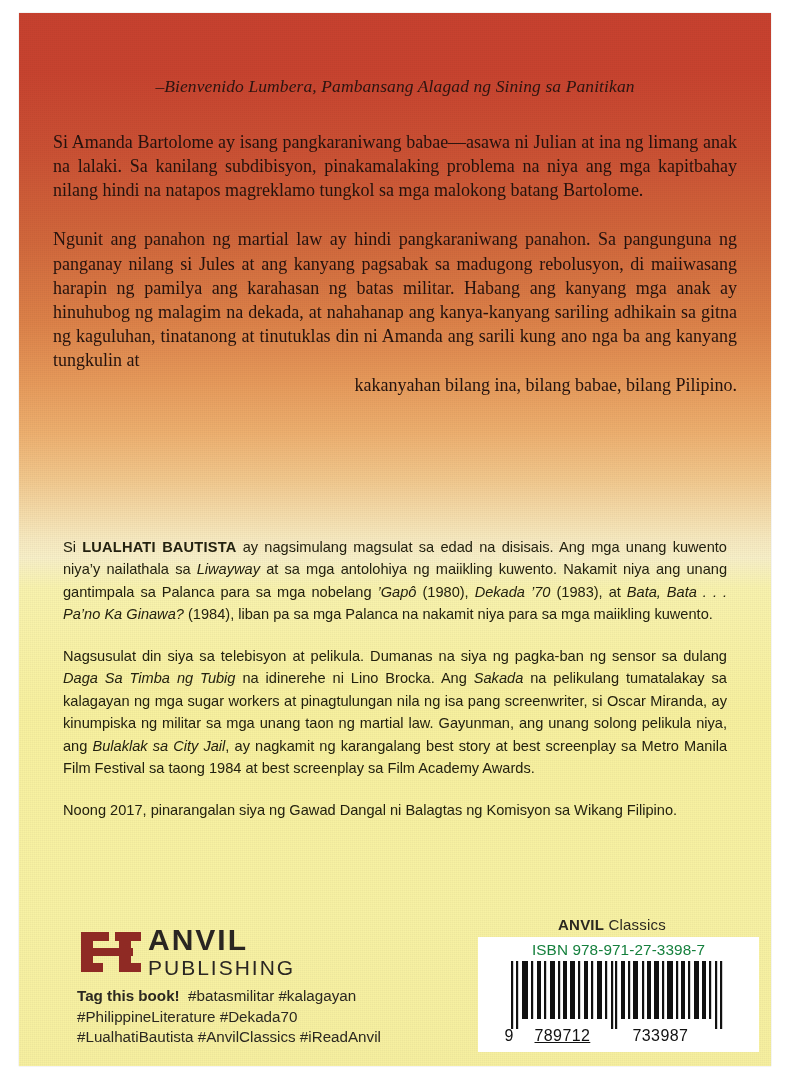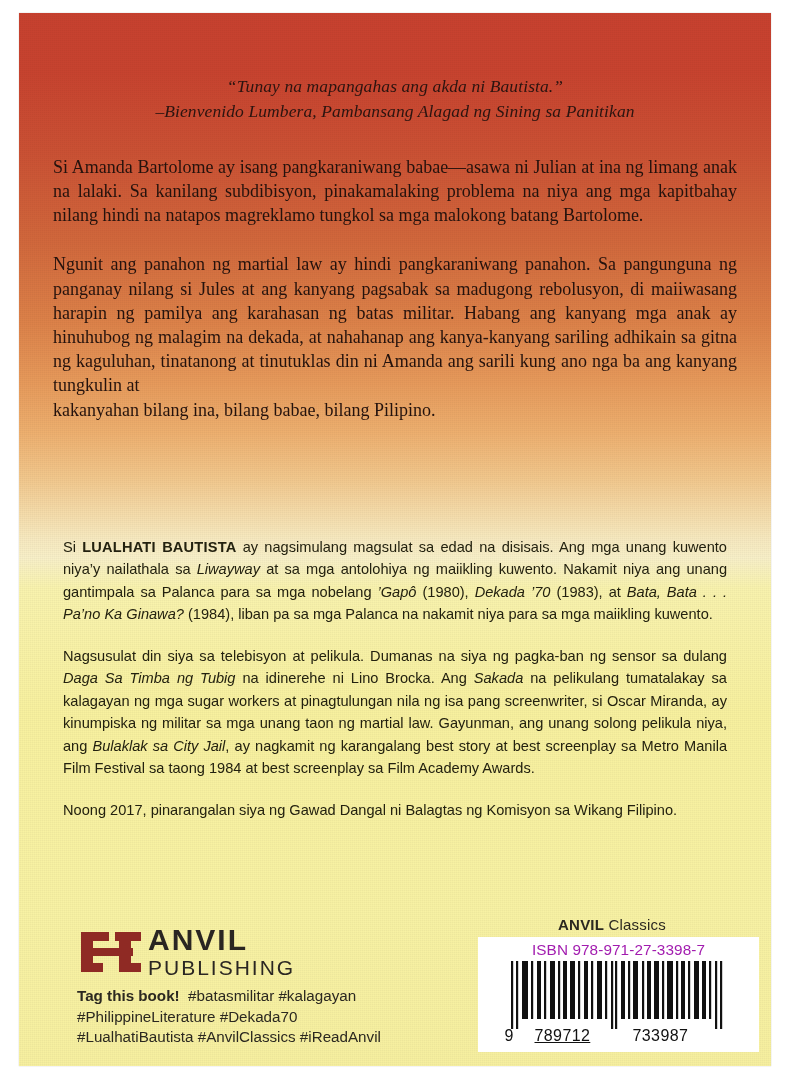--- a/index.html
+++ b/index.html
@@ -82,21 +82,21 @@
     font-size: 18px;
     line-height: 1.345;
     text-align: justify;
     text-justify: inter-word;
     margin: 0;
   }
   #blurb-p1 { margin-top: 31px; }
   #blurb-p2 { margin-top: 25px; text-align: justify; }
   #blurb-p2 .lastline {
     display: block;
-    text-align: left;
+    text-align: right;
   }
 
   
   #bio-area {
     position: absolute;
     left: 0; right: 0;
     top: 523px;
     padding: 0 44px 0 44px;
     box-sizing: border-box;
   }
@@ -181,21 +181,21 @@
     top: 29px;
     width: 281px;
     height: 115px;
     background: #ffffff;
     padding: 0;
     box-sizing: border-box;
   }
   #isbn-text {
     text-align: center;
     font-size: 15.3px;
-    color: #a21caf;
+    color: #15803d;
     padding-top: 4px;
     letter-spacing: .1px;
     font-family: "Liberation Sans", sans-serif;
   }
   #barcode-wrap {
     position: relative;
     margin: 2px auto 0 auto;
     width: 228px;
     height: 84px;
   }
@@ -221,21 +221,20 @@
   #bc-d2 { left: 128px; text-align: right; }
 </style>
 </head>
 <body>
 
 <div id="cover">
 
   <div id="blurb-area" class="layer">
 
     <div class="pullquote">
-      <span>“Tunay na mapangahas ang akda ni Bautista.”</span>
       <span class="attrib">–Bienvenido Lumbera, Pambansang Alagad ng Sining sa Panitikan</span>
     </div>
 
     <p id="blurb-p1" class="blurb">Si Amanda Bartolome ay isang pangkaraniwang babae—asawa ni Julian at ina ng limang anak na lalaki. Sa kanilang subdibisyon, pinakamalaking problema na niya ang mga kapitbahay nilang hindi na natapos magreklamo tungkol sa mga malokong batang Bartolome.</p>
 
     <p id="blurb-p2" class="blurb"><span>Ngunit ang panahon ng martial law ay hindi pangkaraniwang panahon. Sa pangunguna ng panganay nilang si Jules at ang kanyang pagsabak sa madugong rebolusyon, di maiiwasang harapin ng pamilya ang karahasan ng batas militar. Habang ang kanyang mga anak ay hinuhubog ng malagim na dekada, at nahahanap ang kanya-kanyang sariling adhikain sa gitna ng kaguluhan, tinatanong at tinutuklas din ni Amanda ang sarili kung ano nga ba ang kanyang tungkulin at</span><span class="lastline">kakanyahan bilang ina, bilang babae, bilang Pilipino.</span></p>
   </div>
 
   <div id="bio-area" class="layer">
 

